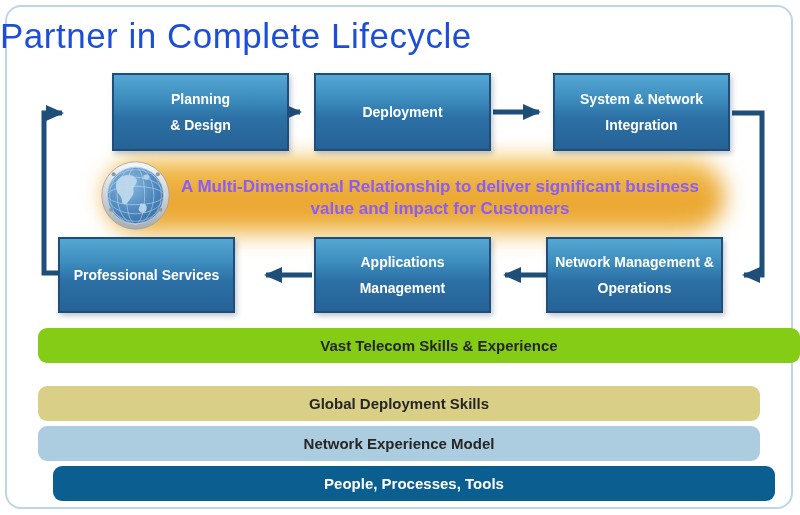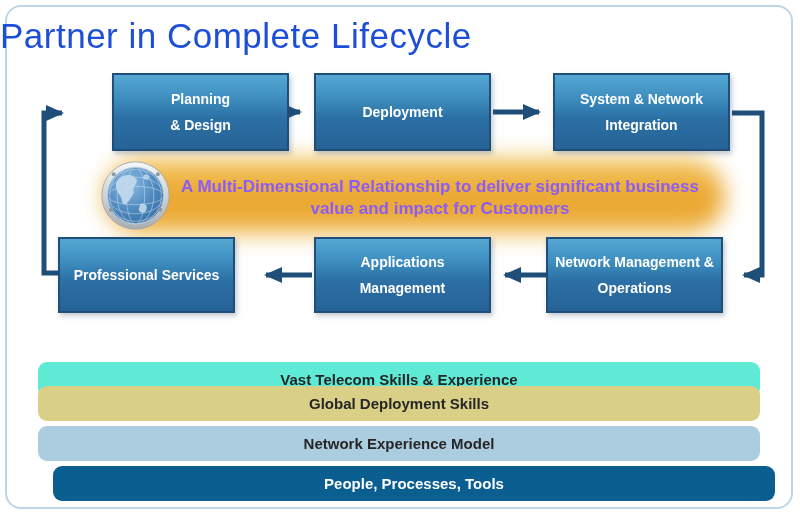--- a/index.html
+++ b/index.html
@@ -44,21 +44,21 @@
   .b-prof{left:58px;top:237px;height:76px;}
   .b-apps{left:314px;top:237px;height:76px;}
   .b-netops{left:546px;top:237px;height:76px;}
   .arrows{position:absolute;left:0;top:0;z-index:3;pointer-events:none;}
   
   .bar{
     position:absolute;left:38px;width:722px;height:35px;border-radius:9px;
     display:flex;align-items:center;justify-content:center;
     font-weight:700;font-size:15px;color:#262626;z-index:2;
   }
-  .bar1{top:362px;background:#5eead4;}
+  .bar1{top:328px;background:#84cc16;padding-left:40px;}
   .bar2{top:386px;background:#D9CF87;}
   .bar3{top:426px;background:#ACCCE0;}
   .bar4{top:466px;background:#0B5F90;color:#ffffff;margin-left:15px;}
 </style>
 </head>
 <body>
 
 <div class="stage">
   <div class="frame"></div>
 

